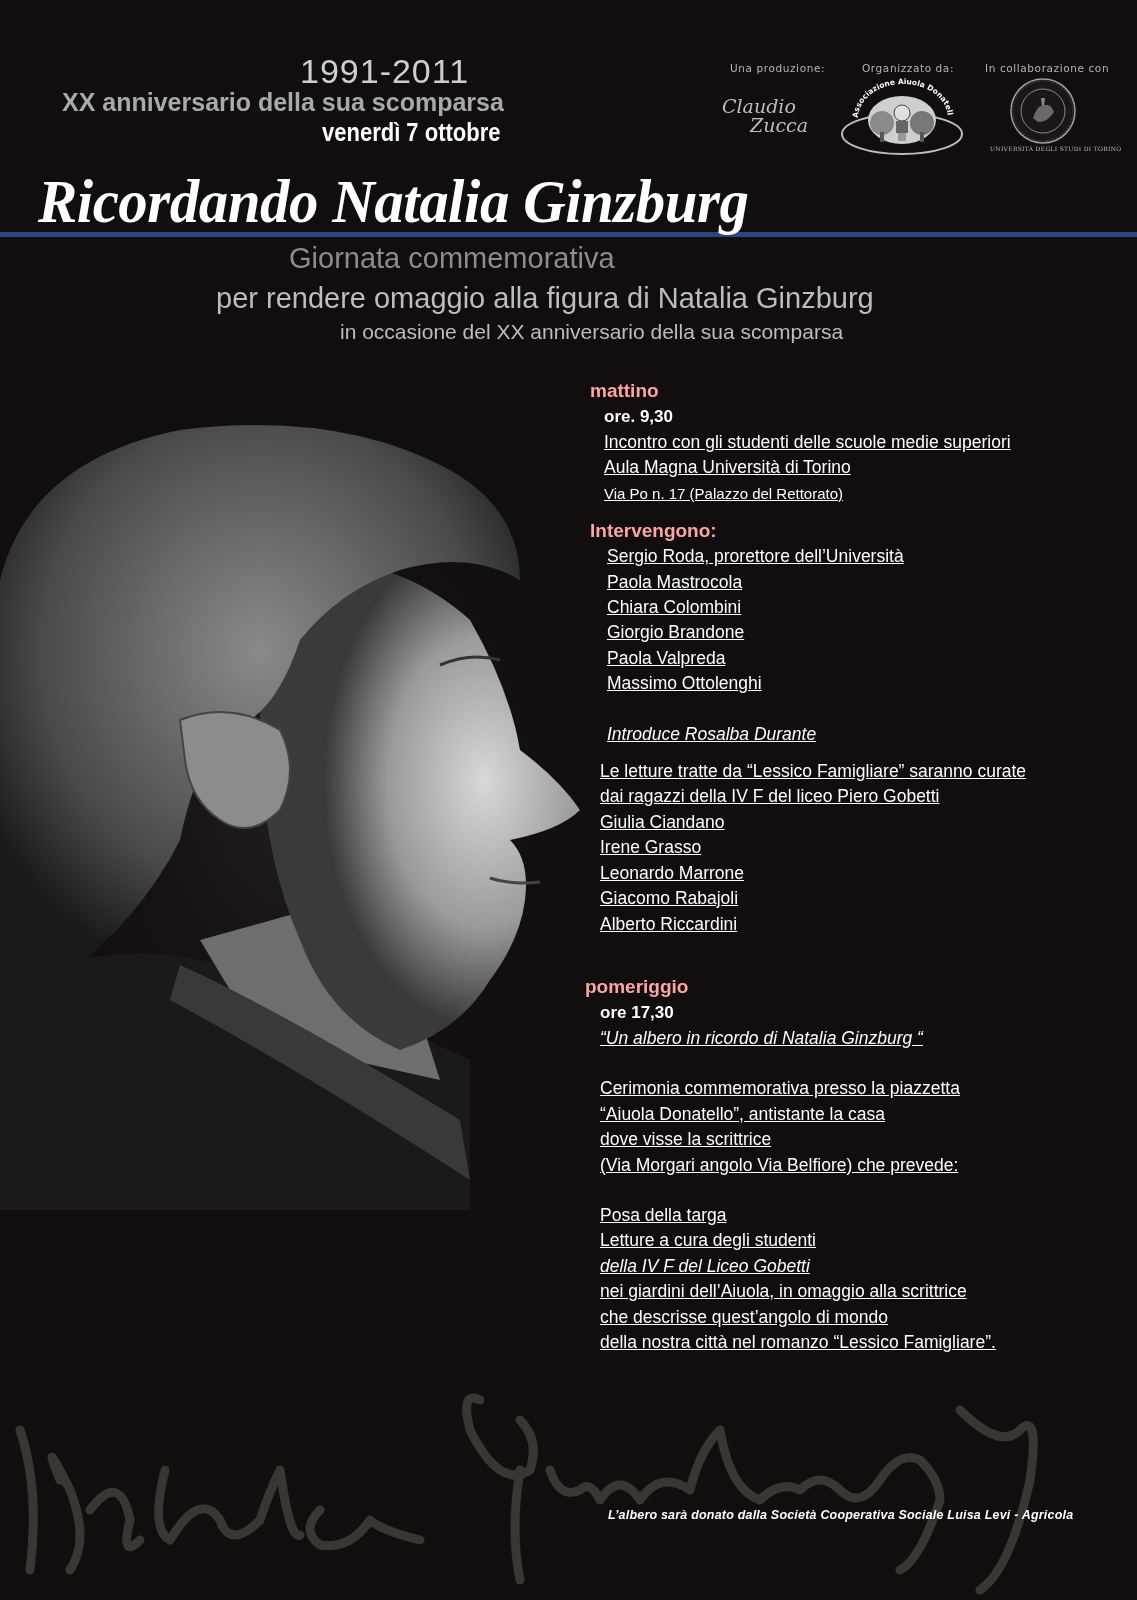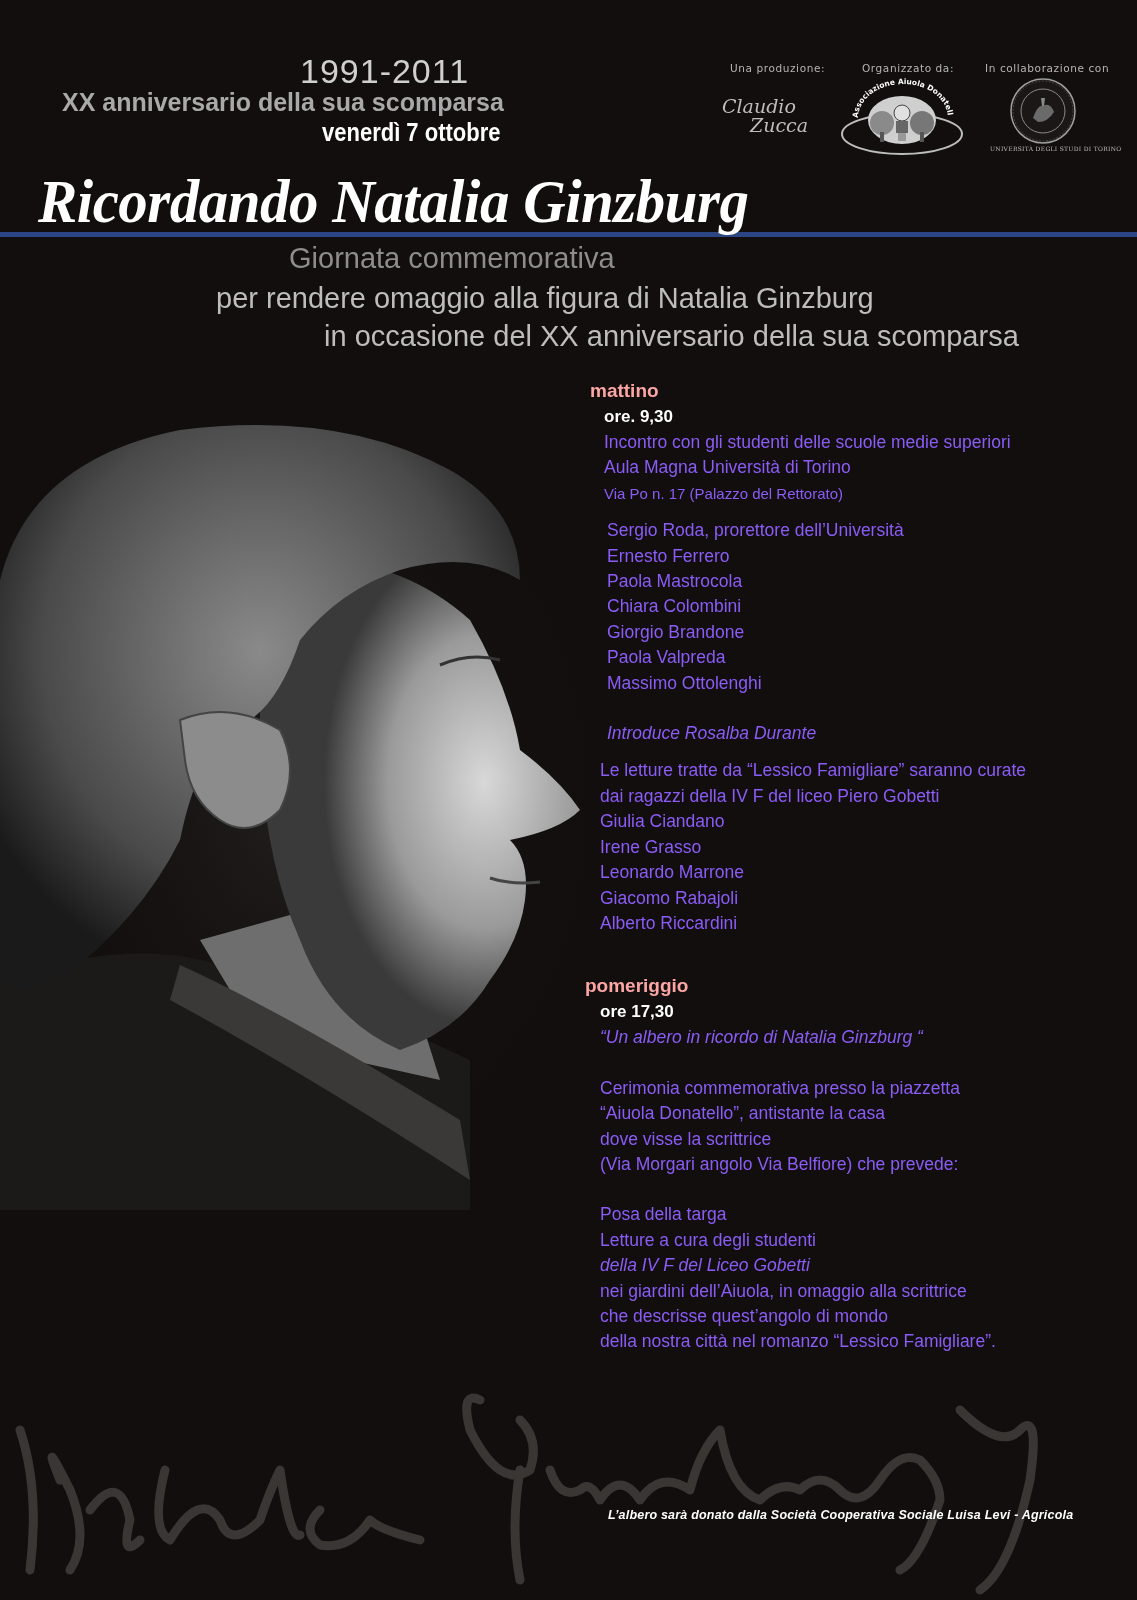--- a/index.html
+++ b/index.html
@@ -26,33 +26,33 @@
   .logo-aiuola { left: 840px; top: 78px; width: 125px; height: 78px; }
   .logo-unito { left: 1008px; top: 76px; width: 70px; height: 70px; }
   .unito-cap { left: 990px; top: 145px; font-size: 6px; color: #bdbdbd; font-family: "DejaVu Serif", serif; letter-spacing: 0.3px; }
 
   
   .title { left: 38px; top: 166px; font-family: "Liberation Serif", serif; font-style: italic; font-weight: bold; color: #fff; font-size: 62px; letter-spacing: -0.5px; transform: scaleX(0.95); transform-origin: left; z-index: 2; text-shadow: 0 0 0 #000; }
   .rule { left: 0; top: 232px; width: 1137px; height: 5px; background: #2c4585; }
 
   .sub1 { left: 289px; top: 242px; font-size: 29px; color: #8d8d8d; font-family: "Liberation Sans", sans-serif; }
   .sub2 { left: 216px; top: 282px; font-size: 29px; color: #bdbdbd; font-family: "Liberation Sans", sans-serif; }
-  .sub3 { left: 324px; top: 320px; font-size: 29px; color: #bdbdbd; font-family: "Liberation Sans", sans-serif; }
+  .sub3 { left: 340px; top: 320px; font-size: 21px; color: #bdbdbd; font-family: "Liberation Sans", sans-serif; }
 
   
   .portrait { left: 0; top: 420px; width: 600px; height: 790px; }
 
   
   .signature { left: 0; top: 1370px; width: 1100px; height: 230px; }
 
   
   .program { left: 590px; top: 378px; width: 520px; font-family: "Liberation Sans", sans-serif; }
   .sec-head { font-size: 19px; font-weight: bold; color: #fca5a5; line-height: 26px; }
   .time { font-size: 17px; font-weight: bold; color: #fff; padding-left: 24px; line-height: 26px; }
-  .line { font-size: 17.5px; color: #8b5cf6; padding-left: 24px; line-height: 25.4px; white-space: nowrap; }
+  .line { font-size: 17.5px; color: #ffffff; padding-left: 24px; line-height: 25.4px; white-space: nowrap; text-decoration: underline; }
   .line.small { font-size: 15px; }
   .line.it { font-style: italic; }
   .gap { height: 25px; }
   .gap-s { height: 12px; }
   .credit { left: 608px; top: 1508px; font-size: 12.5px; font-style: italic; font-weight: bold; color: #ffffff; font-family: "Liberation Sans", sans-serif; letter-spacing: 0.2px; }
 </style>
 </head>
 <body>
 
 <div class="abs years">1991-2011</div>
@@ -145,22 +145,22 @@
 </svg>
 
 <div class="abs program">
   <div class="sec-head">mattino</div>
   <div class="time" style="padding-left:14px">ore. 9,30</div>
   <div class="line" style="padding-left:14px">Incontro con gli studenti delle scuole medie superiori</div>
   <div class="line" style="padding-left:14px">Aula Magna Università di Torino</div>
   <div class="line small" style="padding-left:14px">Via Po n. 17 (Palazzo del Rettorato)</div>
   <div class="gap-s"></div>
 
+  <div class="sec-head">Intervengono:</div>
   <div class="line" style="padding-left:17px">Sergio Roda, prorettore dell’Università</div>
-  <div class="line" style="padding-left:17px">Ernesto Ferrero</div>
   <div class="line" style="padding-left:17px">Paola Mastrocola</div>
   <div class="line" style="padding-left:17px">Chiara Colombini</div>
   <div class="line" style="padding-left:17px">Giorgio Brandone</div>
   <div class="line" style="padding-left:17px">Paola Valpreda</div>
   <div class="line" style="padding-left:17px">Massimo Ottolenghi</div>
   <div class="gap"></div>
   <div class="line it" style="padding-left:17px">Introduce Rosalba Durante</div>
   <div class="gap-s"></div>
 
   <div class="line" style="padding-left:10px">Le letture tratte da “Lessico Famigliare” saranno curate</div>

